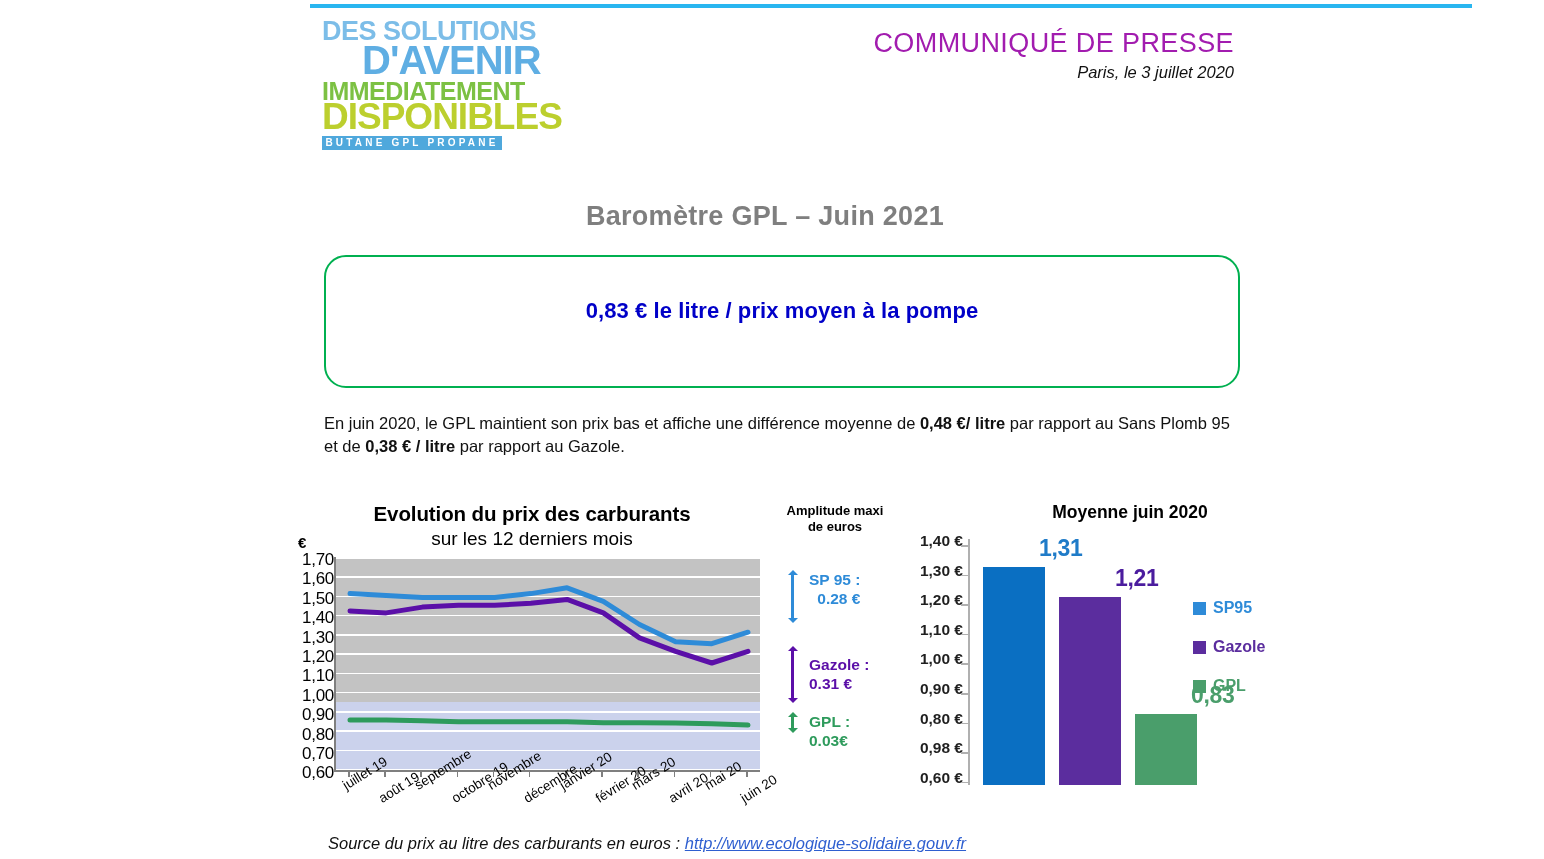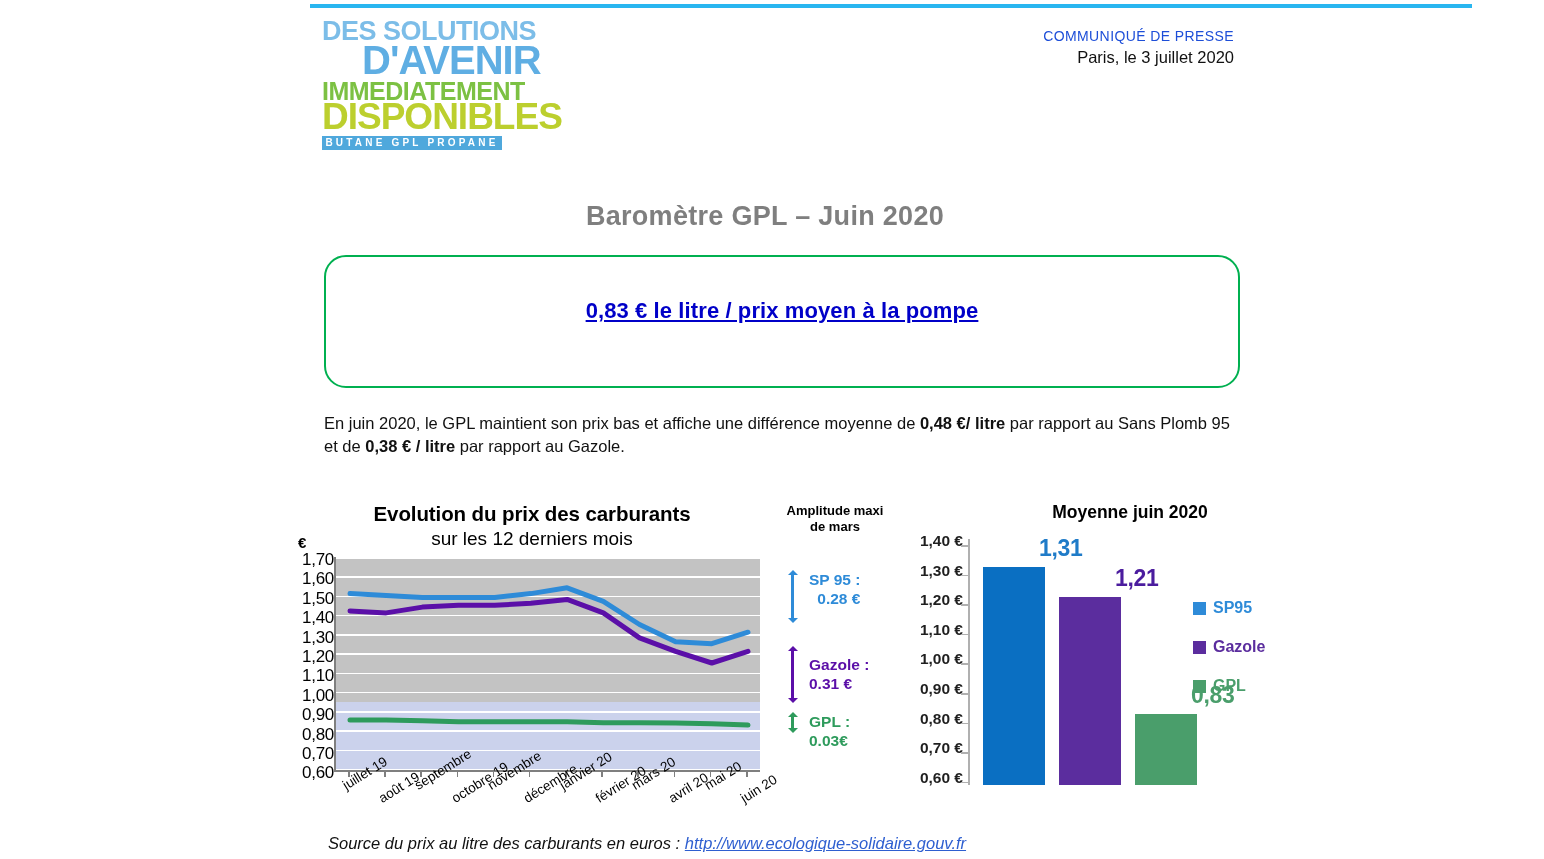--- a/index.html
+++ b/index.html
@@ -29,42 +29,41 @@
   #logo .l3{ font-size:25px; color:#7CC143; margin-top:-2px;}
   #logo .l4{ font-size:37px; color:#BCCF2E; letter-spacing:-1px; margin-top:-4px;}
   #logo .banner{
     margin-top:1px; background:#4FA8DC; color:#ffffff;
     font-size:10px; font-weight:bold; letter-spacing:3.2px;
     text-align:center; padding:1px 0 2px 0; width:180px;
   }
 
   
   #header-right{ position:absolute; right:310px; top:28px; text-align:right; }
-  #header-right .cp{ font-size:14px; letter-spacing:0.4px; color:#1d4ed8; }
-  #header-right .date{ font-size:16.5px; margin-top:4px; color:#111; }
+  #header-right .cp{ font-size:27px; letter-spacing:0.4px; color:#a21caf; }
+  #header-right .date{ font-size:16.5px; margin-top:4px; color:#111;font-style:italic; }
 
   
   #doc-title{
     position:absolute; left:0; right:0; top:201px;
     text-align:center; font-size:27px; font-weight:bold;
     color:#7F7F7F; letter-spacing:0.3px;
   }
   #doc-title-inner{ display:inline-block; transform:translateX(-7px); }
 
   
   #callout{
     position:absolute; left:324px; top:255px; width:916px; height:133px;
     border:2.5px solid #00B050; border-radius:22px;
     box-sizing:border-box;
     display:flex; flex-direction:column; justify-content:center; align-items:center;
   }
   #callout .line1{
     font-size:22px; font-weight:bold; color:#0000C8; margin-bottom:22px;
     letter-spacing:0.1px;
-    text-decoration:underline;
   }
   #callout .line2{
     font-size:22px; font-weight:bold; color:#00A03C; letter-spacing:0.1px;
   }
 
   
   #para{
     position:absolute; left:324px; top:412px; width:916px;
     font-size:16.5px; line-height:1.42; color:#111;
   }
@@ -179,21 +178,21 @@
   <div class="l4">DISPONIBLES</div>
   <div class="banner">BUTANE GPL PROPANE</div>
 </div>
 
 <div id="header-right">
   <div class="cp">COMMUNIQUÉ DE PRESSE</div>
   <div class="date">Paris, le 3 juillet 2020</div>
 </div>
 
 <div id="doc-title">
-  <span id="doc-title-inner">Baromètre GPL – Juin 2020</span>
+  <span id="doc-title-inner">Baromètre GPL – Juin 2021</span>
 </div>
 
 <div id="callout">
   <div class="line1">0,83 € le litre / prix moyen à la pompe</div>
 </div>
 
 <div id="para"><span>En juin 2020, le GPL maintient son prix bas et affiche une différence moyenne de </span><b>0,48 €/ litre</b><span> par rapport au Sans Plomb 95 et de </span><b>0,38 € / litre</b><span> par rapport au Gazole.</span></div>
 
 <div id="charts">
 
@@ -262,21 +261,21 @@
         <span style="left: 343.455px; top: 3px;">mars 20</span>
         <span style="left: 379.636px; top: 16px;">avril 20</span>
         <span style="left: 415.818px; top: 3px;">mai 20</span>
         <span style="left: 452px; top: 16px;">juin 20</span>
       </div>
   </div>
 
   <div id="amplitude">
     <div id="amp-title">
       <span>Amplitude  maxi</span><br>
-      <span>de mars</span>
+      <span>de euros</span>
     </div>
   <div class="amp-item" style="top: 76px; color: rgb(46, 139, 216); text-align: right;">
         <div class="amp-arrow" style="height: 52px;">
           <span class="ah-top"></span>
           <span class="shaft" style="height:46px"></span>
           <span class="ah-bot" style="top:47px"></span>
         </div>
         <div class="amp-text" style="color: rgb(46, 139, 216);">
           <div>SP 95 :</div>
           <div>0.28 €</div>
@@ -309,21 +308,21 @@
   <div id="bar-chart">
     <div id="bc-title">Moyenne juin 2020</div>
     <div id="bc-yaxis">
         <div class="ytick" style="top: 0px;">1,40 €</div>
         <div class="ytick" style="top: 29.6px;">1,30 €</div>
         <div class="ytick" style="top: 59.2px;">1,20 €</div>
         <div class="ytick" style="top: 88.8px;">1,10 €</div>
         <div class="ytick" style="top: 118.4px;">1,00 €</div>
         <div class="ytick" style="top: 148px;">0,90 €</div>
         <div class="ytick" style="top: 177.6px;">0,80 €</div>
-        <div class="ytick" style="top: 207.2px;">0,70 €</div>
+        <div class="ytick" style="top: 207.2px;">0,98 €</div>
         <div class="ytick" style="top: 236.8px;">0,60 €</div>
       </div>
     <div id="bc-axisline"></div>
     <div id="bc-ticks">
         <i style="top: 6px;"></i>
         <i style="top: 35.6px;"></i>
         <i style="top: 65.2px;"></i>
         <i style="top: 94.8px;"></i>
         <i style="top: 124.4px;"></i>
         <i style="top: 154px;"></i>

